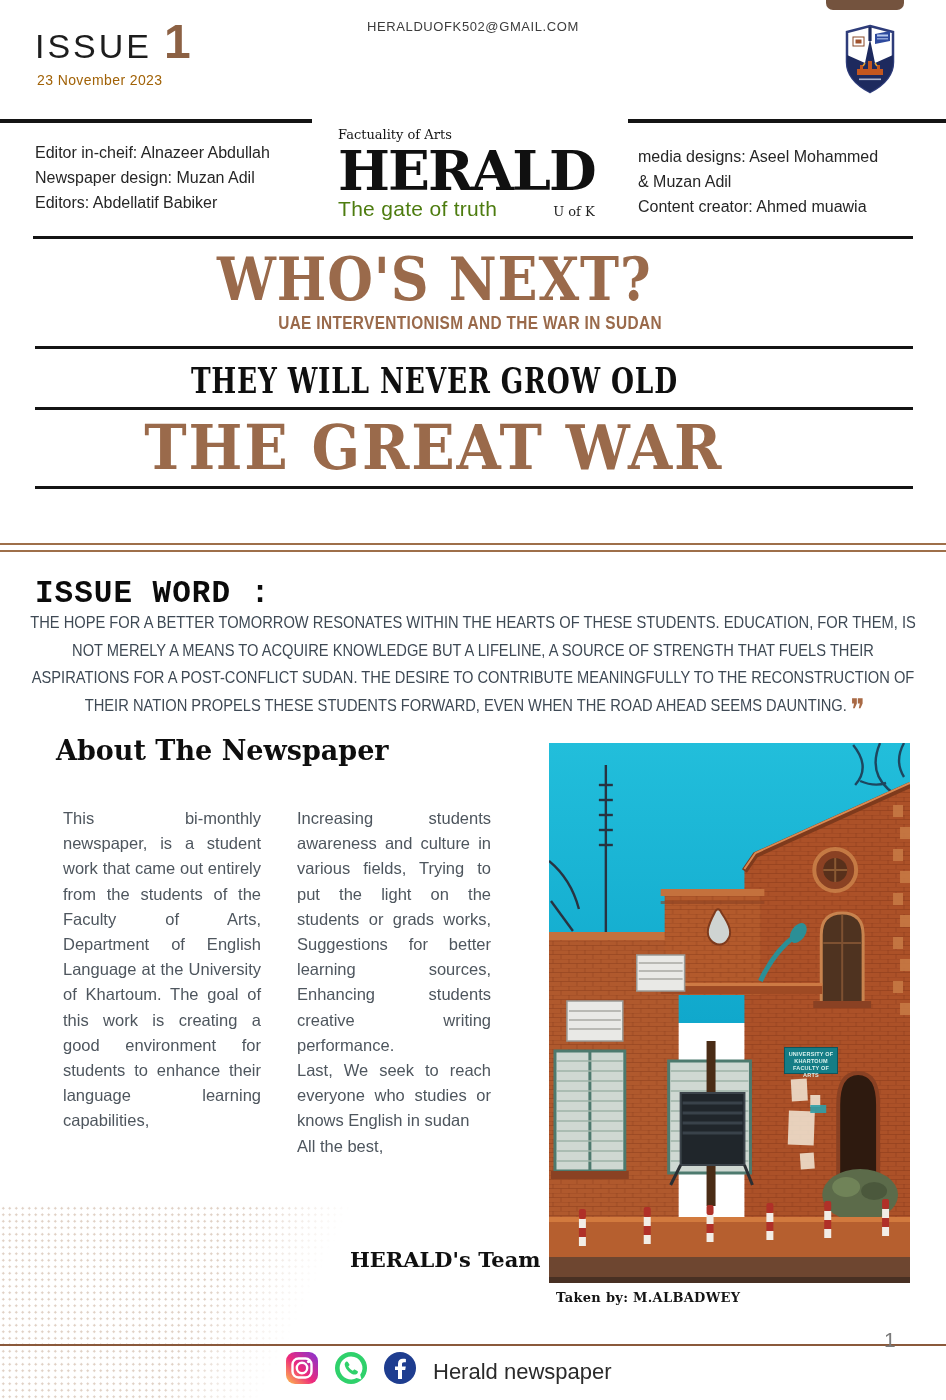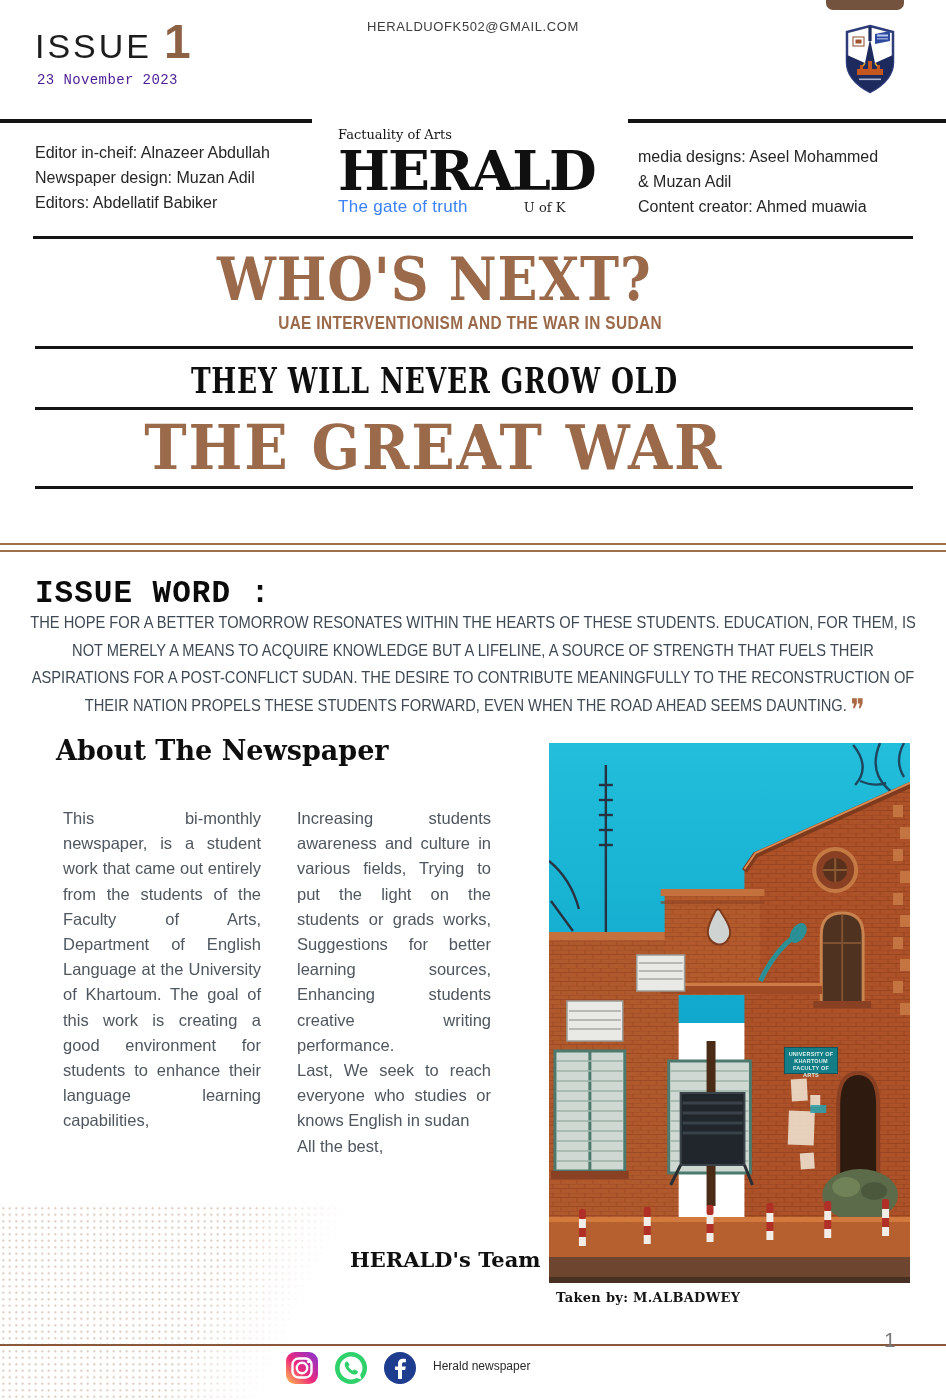--- a/index.html
+++ b/index.html
@@ -9,35 +9,35 @@
     font-family:"Liberation Sans",sans-serif;color:#1e1e1e;
   }
   .abs{position:absolute;}
 
   
   .brown-tab{left:826px;top:0;width:78px;height:10px;background:#74533e;border-radius:0 0 7px 7px;}
   .email{left:0;top:19px;width:946px;text-align:center;font-size:13px;letter-spacing:.6px;color:#3c3c3c;font-weight:500;}
   .issue-row{left:35px;top:20px;display:flex;align-items:flex-end;gap:12px;}
   .issue-label{font-size:34px;font-weight:400;letter-spacing:3px;color:#1d1d1d;line-height:1;}
   .issue-number{font-size:48px;font-weight:700;color:#8c6144;line-height:.9;font-family:"Liberation Sans",sans-serif;}
-  .date{left:37px;top:72px;font-size:14px;color:#4c1d95;letter-spacing:.4px;font-family:Liberation Mono, monospace;}
+  .date{left:37px;top:72px;font-size:14px;color:#a16207;letter-spacing:.4px;}
   .crest{left:843px;top:24px;}
 
   
   .rule{background:#141414;}
   .rule-top-left{left:0;top:119px;width:312px;height:4px;}
   .rule-top-right{left:628px;top:119px;width:318px;height:4px;}
   .credits{font-size:16px;line-height:25px;color:#262626;}
   .credits-left{left:35px;top:140px;}
   .credits-right{left:638px;top:144px;}
   .mast-center{left:338px;top:127px;width:272px;}
   .mast-kicker{font-family:"DejaVu Serif",serif;font-size:13px;color:#151515;}
   .mast-title{font-family:"DejaVu Serif",serif;font-size:55px;font-weight:700;letter-spacing:-2px;color:#101010;line-height:1.02;margin-top:1px;}
   .mast-row{display:flex;align-items:baseline;margin-top:-2px;}
-  .mast-tagline{font-size:17px;color:#3b82f6;letter-spacing:.3px;}
+  .mast-tagline{font-size:21px;color:#4d7c0f;letter-spacing:.3px;}
   .mast-uofk{font-family:"DejaVu Serif",serif;font-size:13px;color:#222;margin-left:56px;}
   .rule-mid{left:33px;top:236px;width:880px;height:3px;}
 
   
   .center{left:0;width:868px;text-align:center;}
   .serif{font-family:"DejaVu Serif",serif;}
   .cond{display:inline-block;transform-origin:center;}
   .h-main{top:245px;font-size:57px;font-weight:700;color:#9a6a4b;letter-spacing:1px;}
   .h-main .cond{transform:scale(.92,1.05);}
   .h-main-sub{top:313px;font-size:17.5px;font-weight:700;color:#9a6a4b;letter-spacing:.4px;padding-left:36px;}
@@ -77,21 +77,21 @@
 
   
   .dots{left:0;top:1205px;width:360px;height:195px;
         background-image:radial-gradient(rgba(150,100,60,.32) 1.1px,transparent 1.3px);
         background-size:6.5px 6.5px;
         -webkit-mask-image:linear-gradient(115deg,#000 55%,transparent 78%);
         mask-image:linear-gradient(115deg,#000 55%,transparent 78%);}
   .footer-line{left:0;top:1344px;width:946px;height:2px;background:#8a593b;}
   .social{left:284px;top:1350px;display:flex;gap:13px;align-items:center;}
   .social svg{display:block;}
-  .footer-label{left:433px;top:1359px;font-size:12px;color:#2a2a2a;}
+  .footer-label{left:433px;top:1359px;font-size:22px;color:#2a2a2a;}
   .page-num{left:884px;top:1328px;font-size:21px;color:#7a7a7a;}
 </style>
 </head>
 <body>
 
 <div class="page">
 
   <div class="abs brown-tab"></div>
   <div class="abs email">HERALDUOFK502@GMAIL.COM</div>
   <div class="abs issue-row">

